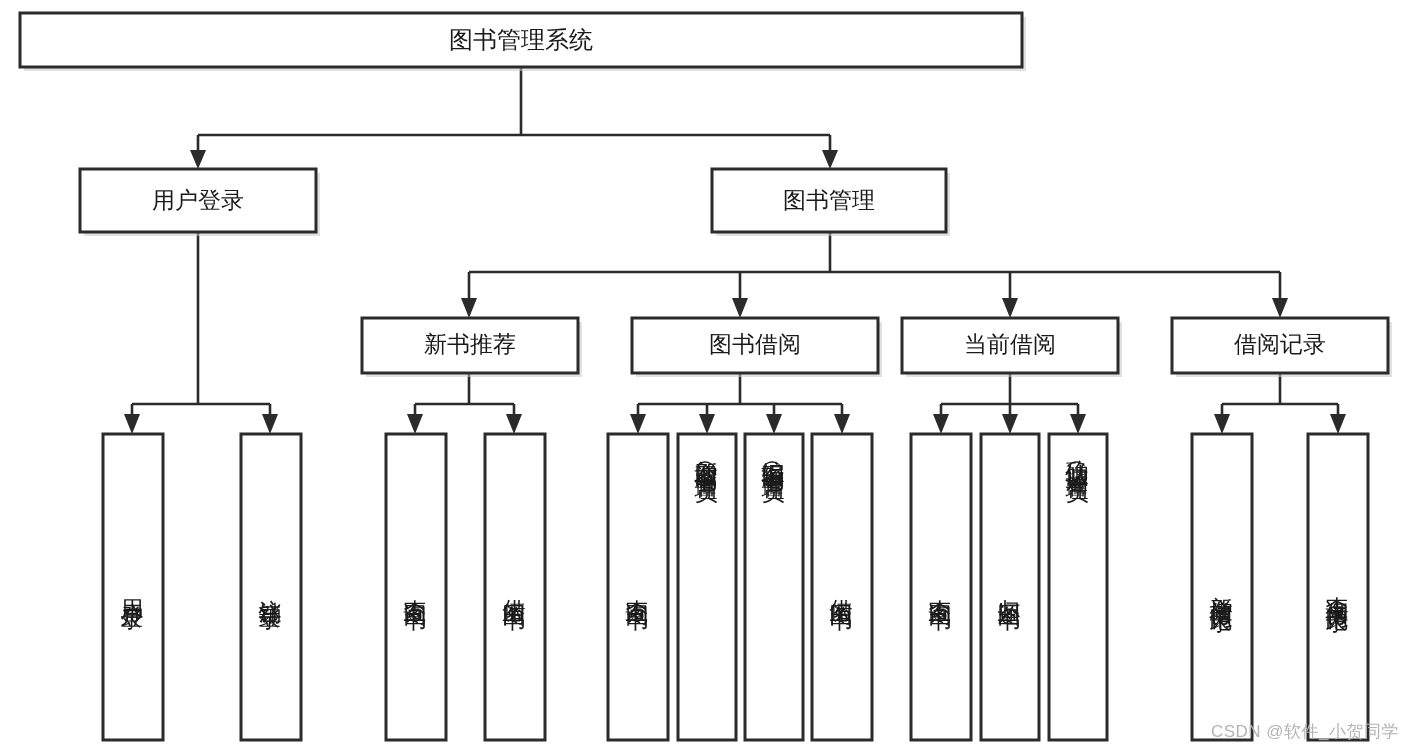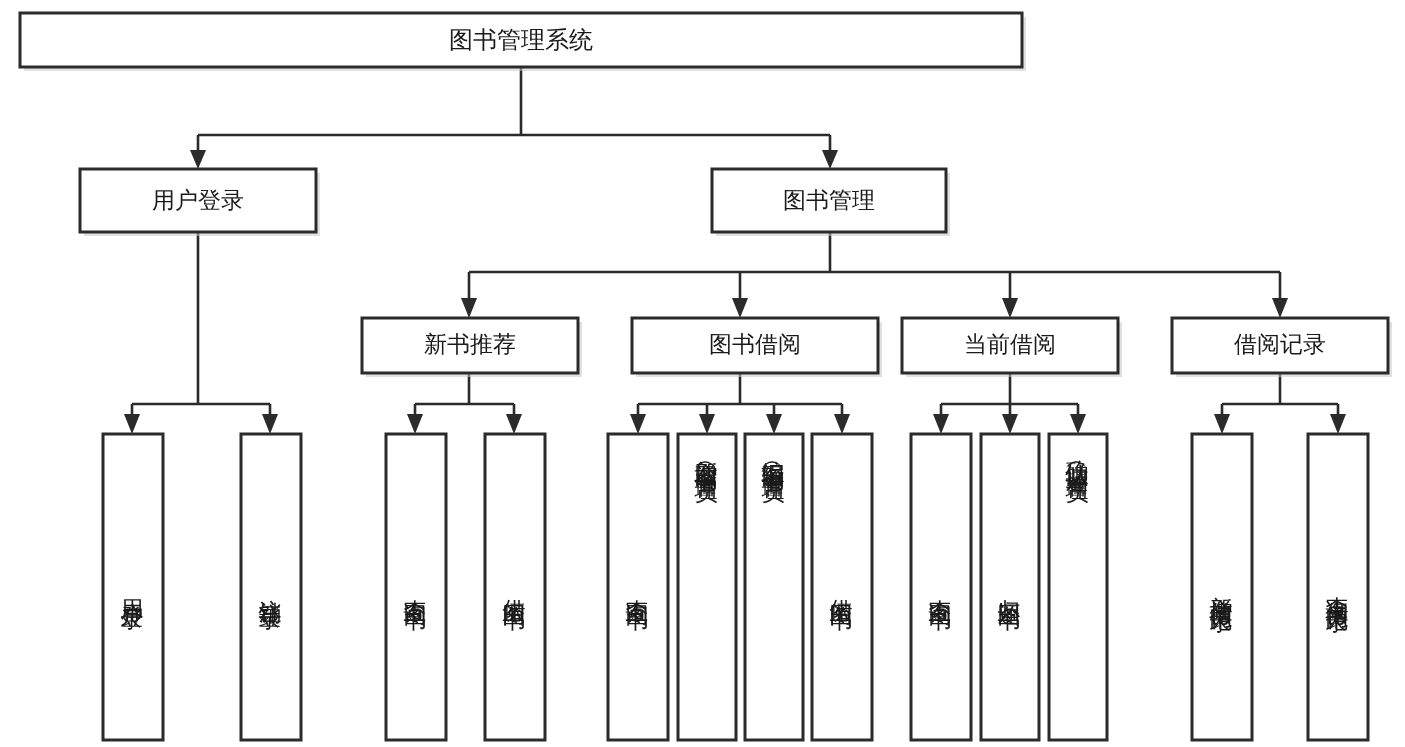--- a/index.html
+++ b/index.html
@@ -255,14 +255,15 @@
   <div class="vert-wrap" style="left:1049px; top:434px; width:58px; height:306px; align-items:flex-start;">
     <span class="vert-text" style="margin-top:8px;">确认归还（管理员）</span>
   </div>
   <div class="vert-wrap" style="left:1192px; top:434px; width:60px; height:306px;">
     <span class="vert-text">新增借阅记录</span>
   </div>
   <div class="vert-wrap" style="left:1308px; top:434px; width:60px; height:306px;">
     <span class="vert-text">查询借阅记录</span>
   </div>
 
+  <div id="watermark">CSDN @软件_小贺同学</div>
 
 </div>
 
 </body></html>

